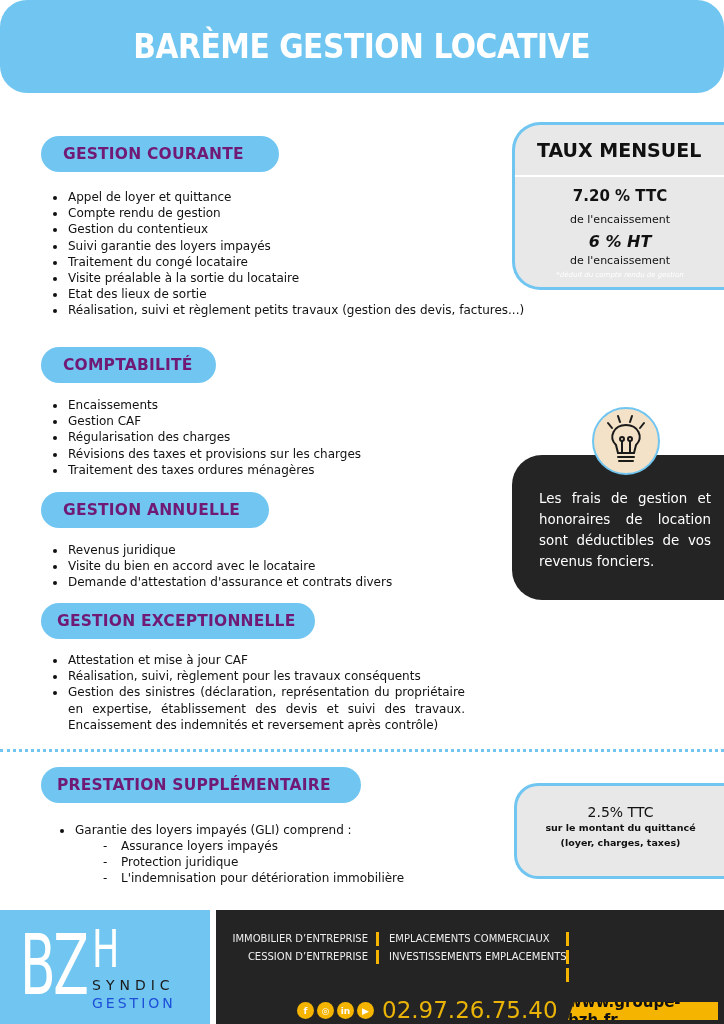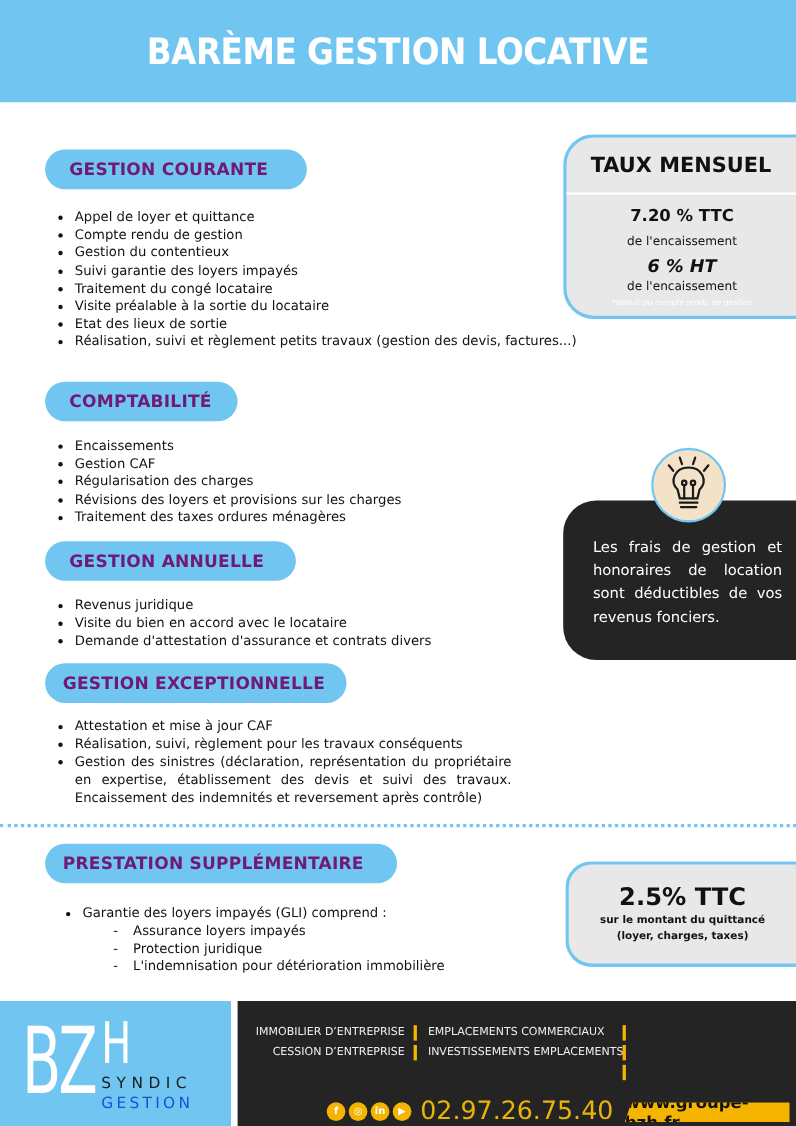--- a/index.html
+++ b/index.html
@@ -1,21 +1,21 @@
 <!DOCTYPE html>
 <html><head>
 <meta charset="utf-8">
 <style>
   * { box-sizing: border-box; margin: 0; padding: 0; }
   html, body { width: 724px; height: 1024px; background: #ffffff; overflow: hidden; }
   body { position: relative; font-family: "DejaVu Sans", sans-serif; color: #111; }
 
   .header {
     position: absolute; left: 0; top: 0; width: 724px; height: 93px;
-    background: #70c6f1; display: flex; align-items: center; justify-content: center;
+    background: #70c6f1; display: flex; align-items: center; justify-content: center; border-radius: 27px;
   }
   .header h1 {
     color: #fff; font-family: "DejaVu Sans", sans-serif; font-weight: bold;
     font-size: 33px; letter-spacing: -0.5px; transform: scaleX(0.9);
   }
 
   .pill {
     position: absolute; left: 41px; height: 36px; border-radius: 18px;
     background: #70c6f1; color: #701a75; font-weight: bold; font-size: 15.5px;
     display: flex; align-items: center; padding-left: 22px; letter-spacing: 0.2px;
@@ -63,21 +63,21 @@
   .divider {
     position: absolute; left: 0; top: 749px; width: 724px; height: 0;
     border-top: 3px dotted #70c6f1;
   }
 
   .supp-box {
     position: absolute; left: 514px; top: 783px; width: 210px; height: 96px;
     background: #e8e8e8; border: 3px solid #70c6f1; border-right: none;
     border-radius: 24px 0 0 24px; text-align: center; padding-top: 18px;
   }
-  .supp-val { font-weight: bold; font-size: 22px; }
+  .supp-val { font-weight: normal; font-size: 14px; }
   .supp-sub { font-weight: bold; font-size: 9.5px; line-height: 14px; margin-top: 1px; }
 
   .footer-left {
     position: absolute; left: 0; top: 910px; width: 210px; height: 125px; background: #70c6f1;
   }
   .logo-bz {
     position: absolute; left: 20px; top: 13px; color: #fff; font-family: "DejaVu Sans", sans-serif;
     font-size: 84px; font-weight: normal; letter-spacing: -4px; line-height: 84px;
     transform: scaleX(0.62); transform-origin: left top;
   }
@@ -127,21 +127,21 @@
   <li>Visite préalable à la sortie du locataire</li>
   <li>Etat des lieux de sortie</li>
   <li>Réalisation, suivi et règlement petits travaux (gestion des devis, factures...)</li>
 </ul>
 
 <div class="pill" style="top:347px;width:175px;">COMPTABILITÉ</div>
 <ul class="bullets" style="top:397px;">
   <li>Encaissements</li>
   <li>Gestion CAF</li>
   <li>Régularisation des charges</li>
-  <li>Révisions des loyers et provisions sur les charges</li>
+  <li>Révisions des taxes et provisions sur les charges</li>
   <li>Traitement des taxes ordures ménagères</li>
 </ul>
 
 <div class="pill" style="top:492px;width:228px;">GESTION ANNUELLE</div>
 <ul class="bullets" style="top:542px;">
   <li>Revenus juridique</li>
   <li>Visite du bien en accord avec le locataire</li>
   <li>Demande d'attestation d'assurance et contrats divers</li>
 </ul>
 

